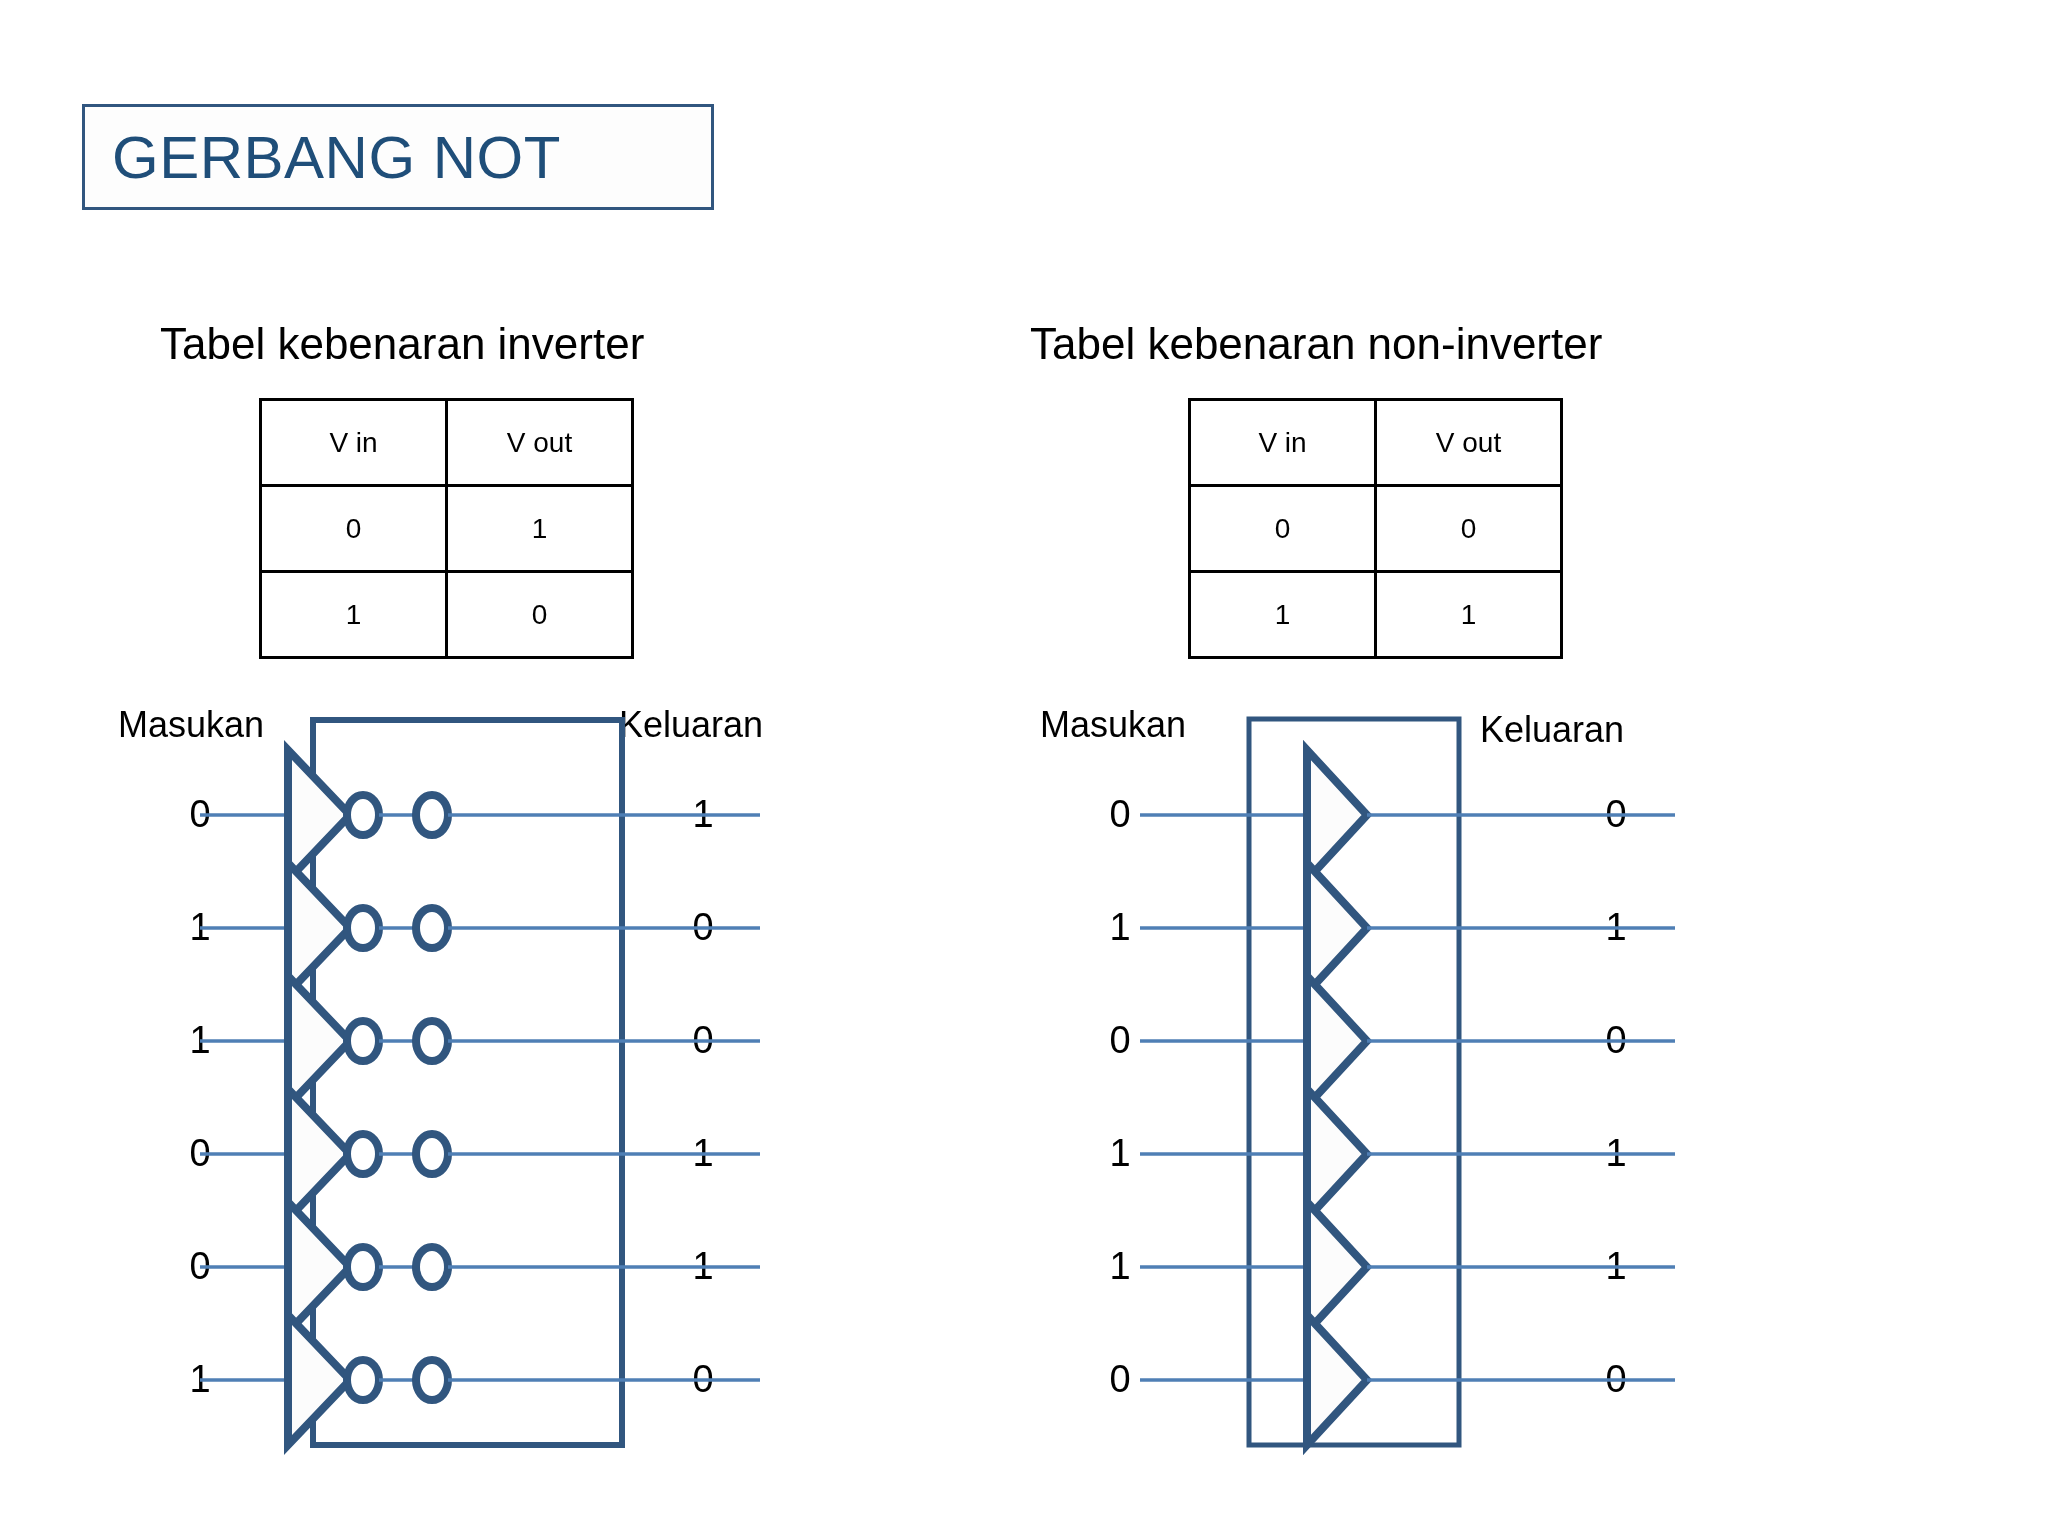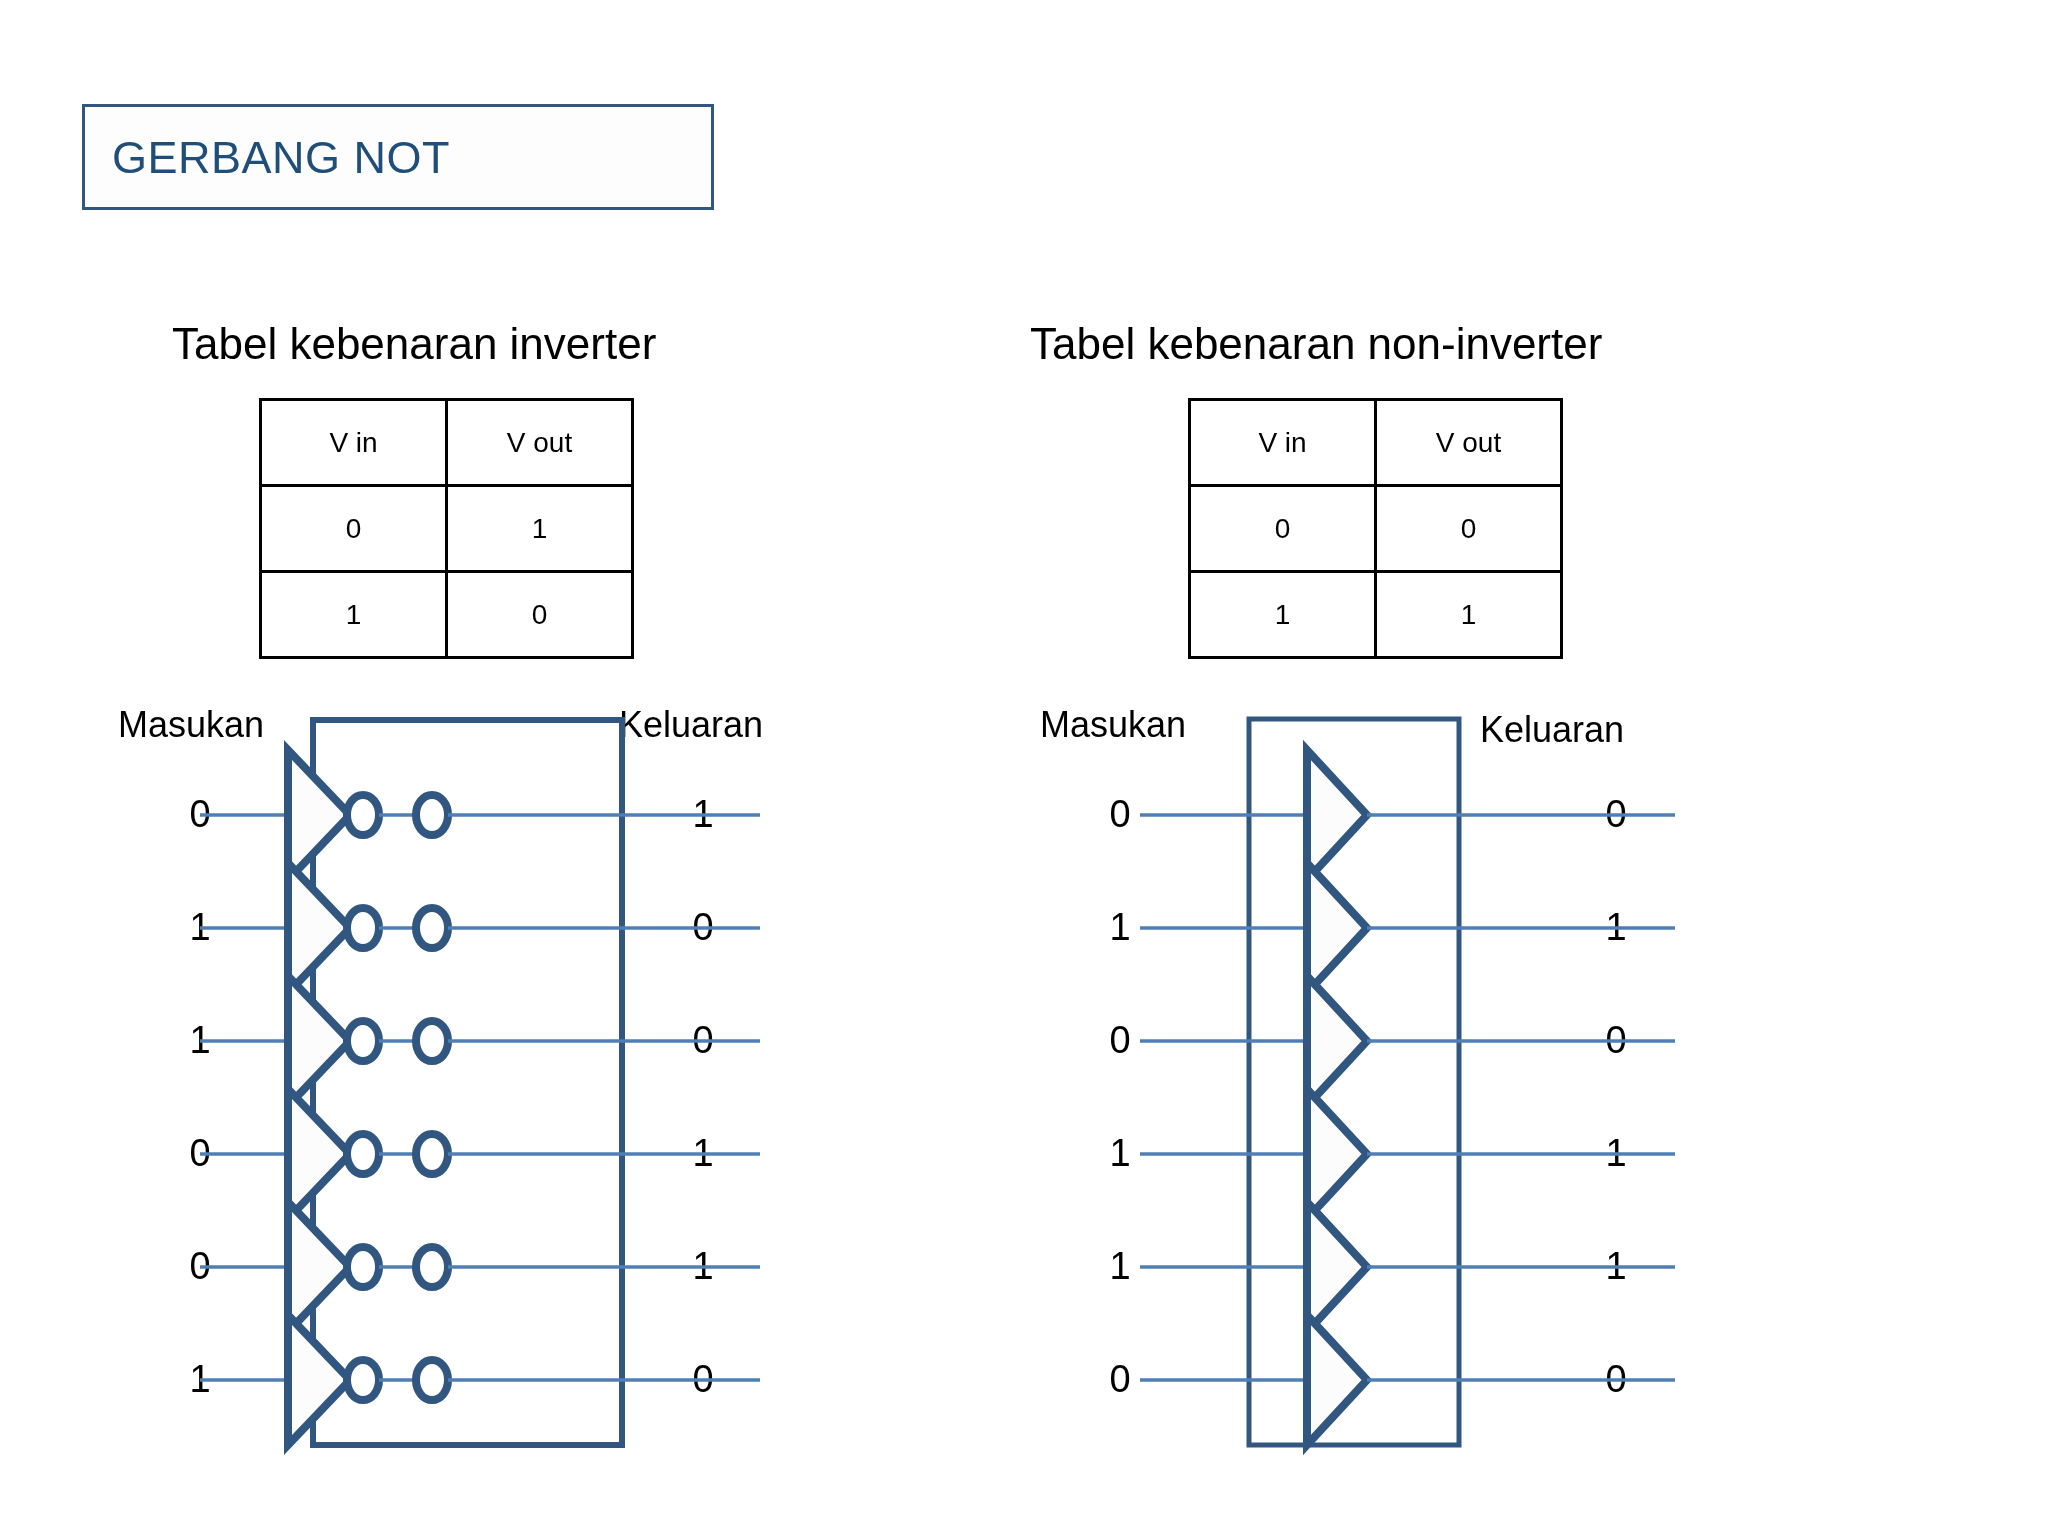--- a/index.html
+++ b/index.html
@@ -24,36 +24,36 @@
     width: 632px;
     height: 106px;
     border: 3px solid #31567f;
     background: #fdfdfd;
     box-sizing: border-box;
   }
   #title-text {
     position: absolute;
     left: 112px;
     top: 125px;
-    font-size: 45px;
+    font-size: 60px;
     line-height: 66px;
     color: #1f4e79;
     letter-spacing: 0.5px;
     white-space: nowrap;
   }
 
   
   .section-caption {
     position: absolute;
     font-size: 44px;
     line-height: 48px;
     color: #000000;
     white-space: nowrap;
   }
-  #caption-left  { left: 172px;  top: 320px; }
+  #caption-left  { left: 160px;  top: 320px; }
   #caption-right { left: 1030px; top: 320px; }
 
   
   .truth-table {
     position: absolute;
     border-collapse: collapse;
     table-layout: fixed;
   }
   #table-left  { left: 259px;  top: 398px; }
   #table-right { left: 1188px; top: 398px; }

